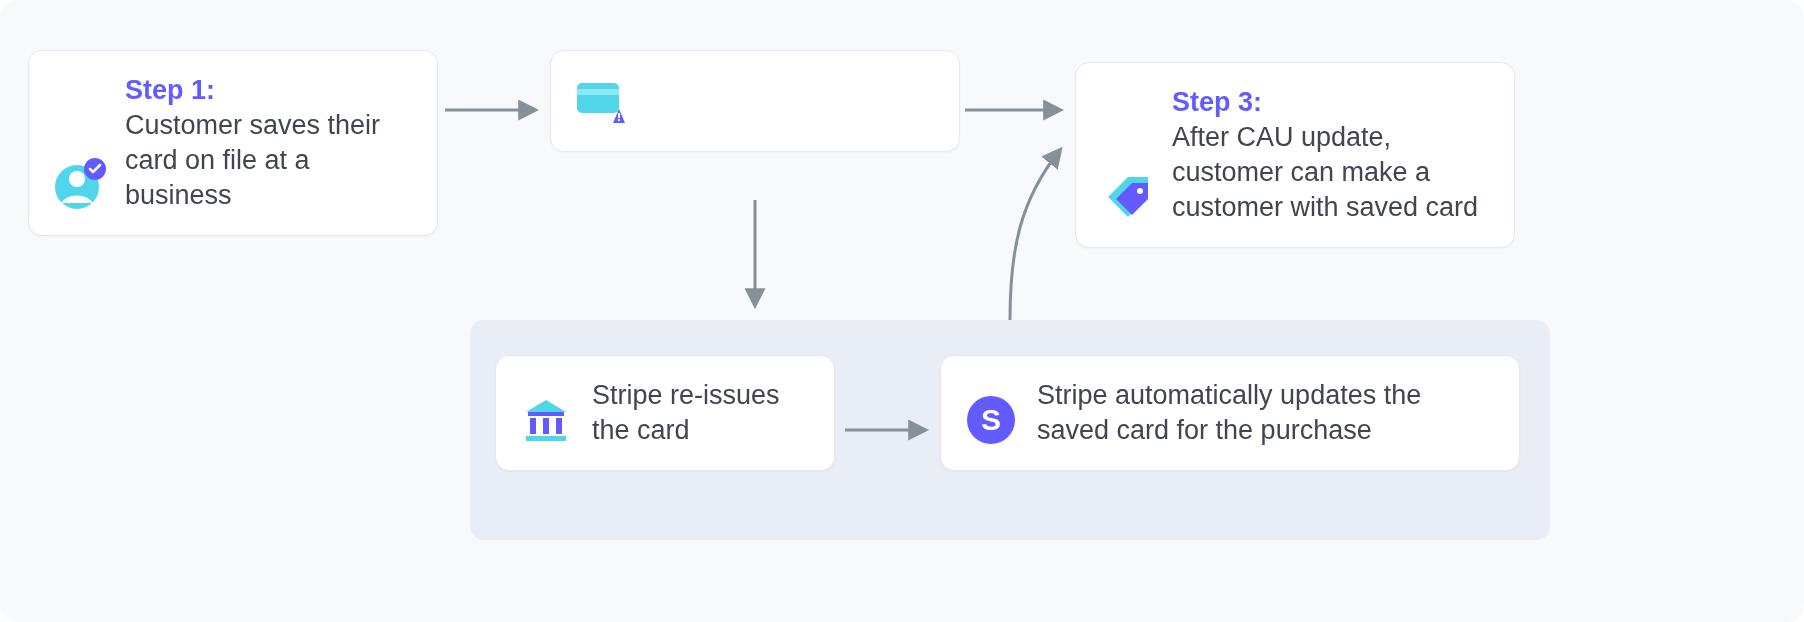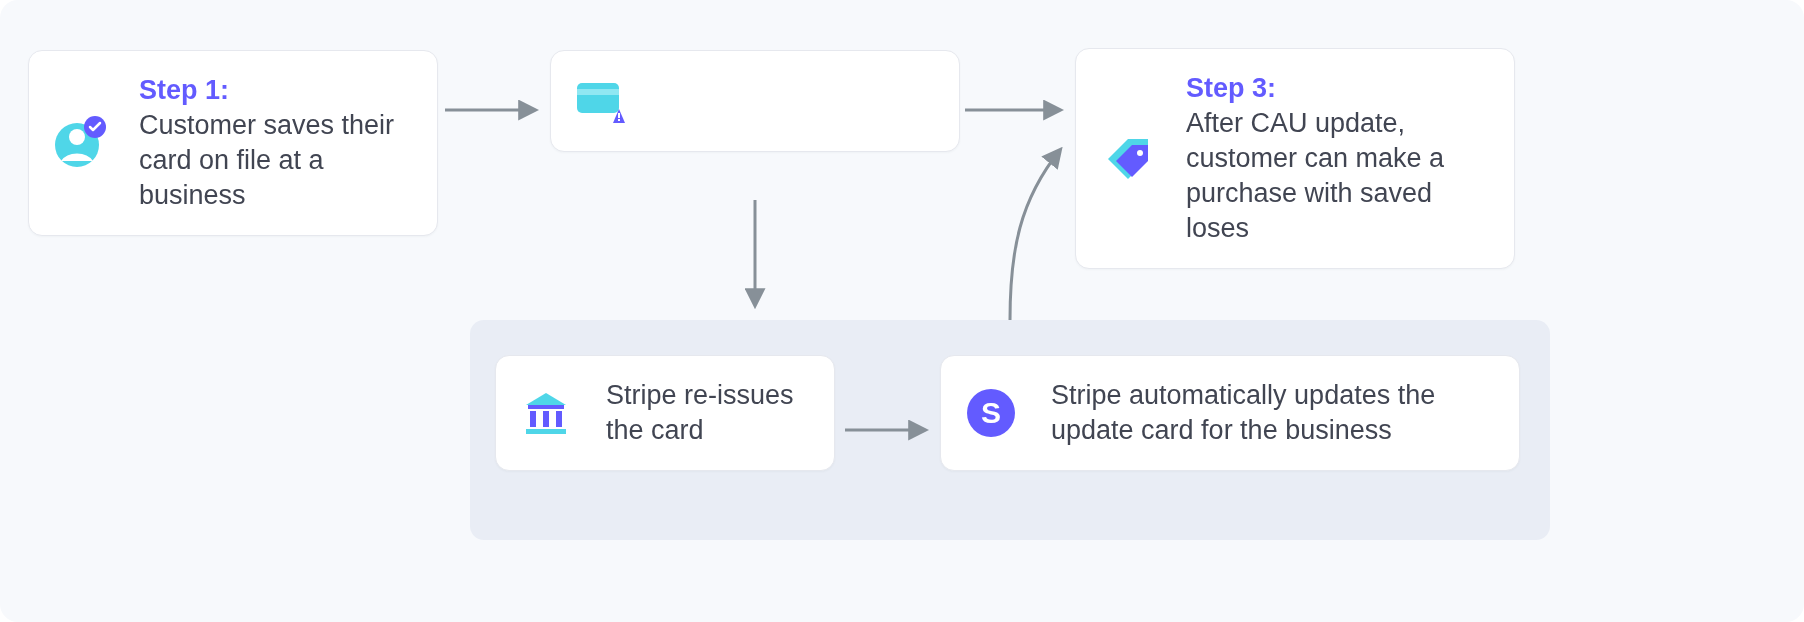--- a/index.html
+++ b/index.html
@@ -30,22 +30,22 @@
     border-radius: 18px;
     overflow: hidden;
   }
   .card {
     position: absolute;
     background: var(--card-bg);
     border: 1px solid var(--card-border);
     border-radius: 14px;
     padding: 22px 26px 22px 22px;
     display: flex;
-    align-items: center;
-    gap: 32px;
+    align-items: flex-end;
+    gap: 18px;
     box-shadow: 0 1px 2px rgba(60,66,87,0.04);
   }
   .card .icon {
     flex: 0 0 56px;
     height: 56px;
     display: flex;
     align-items: center;
     justify-content: center;
   }
   .card .txt {
@@ -100,31 +100,31 @@
       <svg width="56" height="56" viewBox="0 0 56 56">
         <rect x="4" y="10" width="42" height="30" rx="5" fill="#4fd6e8"></rect>
         <rect x="4" y="16" width="42" height="6" fill="#8fe7f2"></rect>
         <path d="M40 50 L52 50 L46 36 Z" fill="#635bff"></path>
         <rect x="45" y="40" width="2" height="5" fill="#fff"></rect>
         <rect x="45" y="46" width="2" height="2" fill="#fff"></rect>
       </svg>
     </div>
   </div>
 
-  <div class="card" style="left:1075px; top:48px; width:390px;">
+  <div class="card" style="left:1075px; top:62px; width:390px;">
     <div class="icon">
       <svg width="56" height="56" viewBox="0 0 56 56">
         <path d="M10 28 L30 8 L50 8 L50 28 L30 48 Z" fill="#4fd6e8"></path>
         <path d="M18 30 L34 14 L50 14 L50 30 L34 46 Z" fill="#635bff"></path>
         <circle cx="42" cy="22" r="3" fill="#fff"></circle>
       </svg>
     </div>
     <div class="txt">
       <span class="step">Step 3:</span>
-      <span>After CAU update, customer can make a purchase with saved loses</span>
+      <span>After CAU update, customer can make a customer with saved card</span>
     </div>
   </div>
 
   <div class="card" style="left:495px; top:355px; width:290px;">
     <div class="icon">
       <svg width="52" height="52" viewBox="0 0 52 52">
         <path d="M6 18 L26 6 L46 18 Z" fill="#4fd6e8"></path>
         <rect x="8" y="18" width="36" height="4" fill="#635bff"></rect>
         <rect x="10" y="24" width="6" height="16" fill="#635bff"></rect>
         <rect x="23" y="24" width="6" height="16" fill="#635bff"></rect>
@@ -138,21 +138,21 @@
   </div>
 
   <div class="card" style="left:940px; top:355px; width:530px;">
     <div class="icon">
       <svg width="52" height="52" viewBox="0 0 52 52">
         <circle cx="26" cy="26" r="24" fill="#635bff"></circle>
         <text x="26" y="36" font-size="30" font-weight="800" text-anchor="middle" fill="#fff" font-family="Arial, sans-serif">S</text>
       </svg>
     </div>
     <div class="txt">
-      <span>Stripe automatically updates the update card for the business</span>
+      <span>Stripe automatically updates the saved card for the purchase</span>
     </div>
   </div>
 
   <svg class="arrows">
     <defs>
       <marker id="ah" viewBox="0 0 10 10" refX="8" refY="5" markerWidth="7" markerHeight="7" orient="auto-start-reverse">
         <path d="M0 0 L10 5 L0 10 Z" fill="#879098"></path>
       </marker>
     </defs>
 

